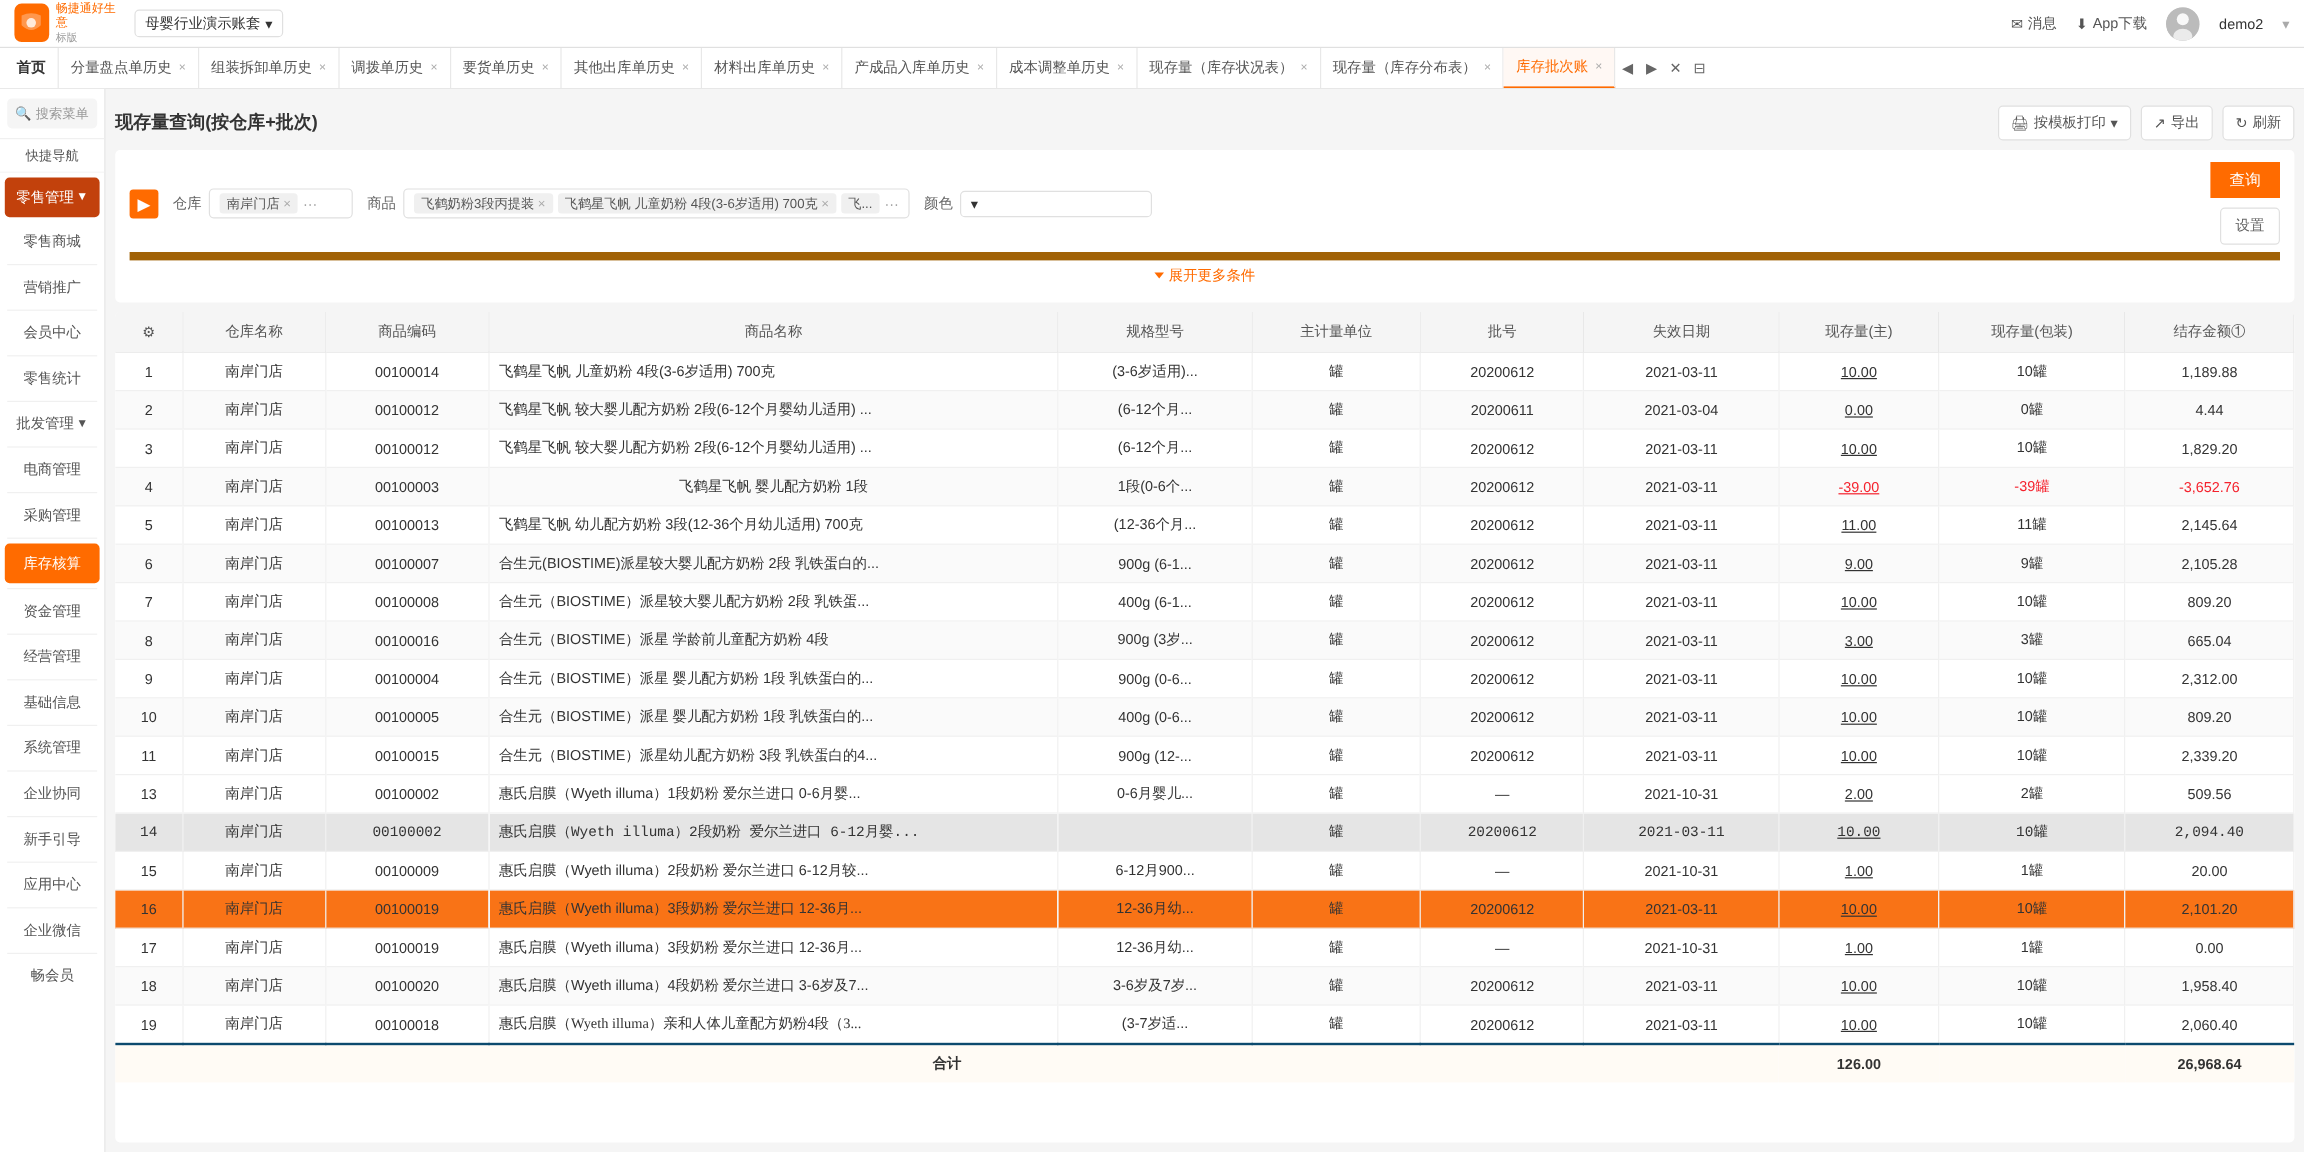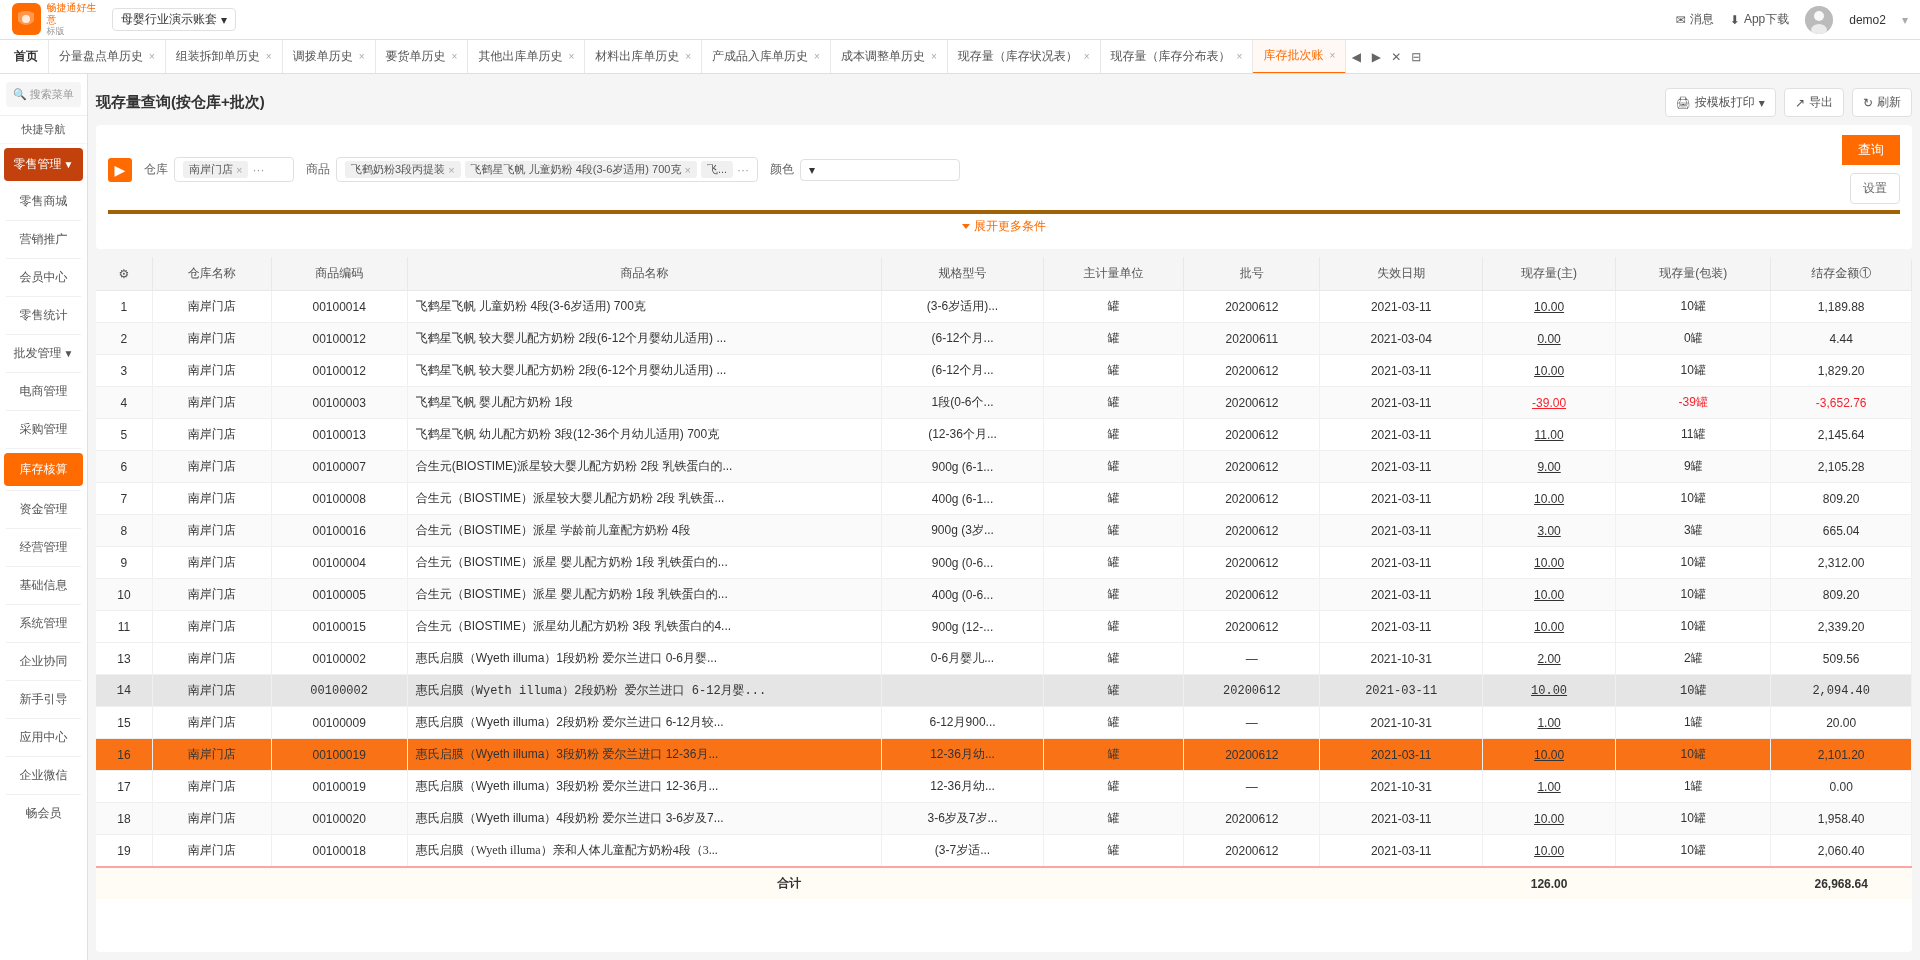--- a/index.html
+++ b/index.html
@@ -69,38 +69,38 @@
     
     .filter-area { background: #fff; border-radius: 4px; padding: 10px 12px; margin-bottom: 8px; }
     .filter-row { display: flex; align-items: center; gap: 12px; flex-wrap: wrap; }
     .filter-item { display: flex; align-items: center; gap: 6px; }
     .filter-label { font-size: 12px; color: #666; white-space: nowrap; }
     .filter-input { display: flex; align-items: center; gap: 4px; border: 1px solid #e0e0e0; border-radius: 4px; padding: 3px 8px; min-width: 120px; background: #fff; }
     .filter-tag { display: inline-flex; align-items: center; gap: 3px; background: #f0f0f0; border-radius: 3px; padding: 1px 6px; font-size: 11px; color: #555; }
     .filter-tag-close { cursor: pointer; color: #aaa; }
     .filter-dots { color: #999; cursor: pointer; }
     .filter-arrow-icon { display: inline-block; width: 0; height: 0; border-left: 4px solid transparent; border-right: 4px solid transparent; border-top: 5px solid #ff6b00; }
-    .expand-btn { display: flex; align-items: center; justify-content: center; gap: 4px; width: 100%; padding: 4px; font-size: 12px; color: #ff6b00; cursor: pointer; border-top: 4px solid #a16207; margin-top: 6px; }
+    .expand-btn { display: flex; align-items: center; justify-content: center; gap: 4px; width: 100%; padding: 4px; font-size: 12px; color: #ff6b00; cursor: pointer; border-top: 7px solid #a16207; margin-top: 6px; }
     .btn-query { background: #ff6b00; color: #fff; border: none; border-radius: 0; padding: 6px 16px; font-size: 13px; cursor: pointer; }
     .btn-setting { background: #fff; color: #666; border: 1px solid #e0e0e0; border-radius: 4px; padding: 6px 12px; font-size: 12px; cursor: pointer; margin-top: 4px; }
     .orange-expand { width: 24px; height: 24px; background: #ff6b00; color: #fff; border-radius: 3px; display: flex; align-items: center; justify-content: center; cursor: pointer; flex-shrink: 0; font-size: 14px; }
 
     
     .table-container { flex: 1; background: #fff; border-radius: 4px; overflow: auto; }
     table { width: 100%; border-collapse: collapse; font-size: 12px; }
     thead tr { background: #f5f5f5; }
     thead th { padding: 8px 8px; text-align: center; font-weight: normal; color: #555; border-bottom: 1px solid #e8e8e8; border-right: 1px solid #e8e8e8; white-space: nowrap; position: sticky; top: 0; background: #f5f5f5; z-index: 1; }
     tbody tr { border-bottom: 1px solid #f0f0f0; }
     tbody td { padding: 7px 8px; text-align: center; color: #333; border-right: 1px solid #f0f0f0; white-space: nowrap; }
     tbody td.left { text-align: left; }
     .td-link { color: #1890ff; text-decoration: underline; cursor: pointer; }
     .td-negative { color: #f5222d; }
     .td-positive { color: #333; }
     tfoot tr { background: #fffbf5; }
-    tfoot td { padding: 7px 8px; text-align: center; font-weight: bold; color: #333; border-top: 2px solid #fca5a5; }
+    tfoot td { padding: 7px 8px; text-align: center; font-weight: bold; color: #333; border-top: 2px solid #0c4a6e; }
 
     
     .table-container::-webkit-scrollbar { width: 6px; height: 6px; }
     .table-container::-webkit-scrollbar-thumb { background: #ccc; border-radius: 3px; }
   </style>
 </head>
 <body>
 
 <div class="top-bar">
   <div class="logo-area">
@@ -408,21 +408,21 @@
     <td>20200612</td>
     <td>2021-03-11</td>
     <td class="td-link td-positive">10.00</td>
     <td class="td-positive">10罐</td>
     <td class="td-positive">1,829.20</td>
   </tr>
             <tr style="background: rgb(250, 250, 250);">
     <td>4</td>
     <td>南岸门店</td>
     <td>00100003</td>
-    <td class="left" style="max-width:260px;overflow:hidden;text-overflow:ellipsis;">飞鹤星飞帆 婴儿配方奶粉 1段</td>
+    <td class="left" style="max-width:260px;overflow:hidden;text-overflow:ellipsis;text-align:center;">飞鹤星飞帆 婴儿配方奶粉 1段</td>
     <td>1段(0-6个...</td>
     <td>罐</td>
     <td>20200612</td>
     <td>2021-03-11</td>
     <td class="td-link td-negative">-39.00</td>
     <td class="td-negative">-39罐</td>
     <td class="td-negative">-3,652.76</td>
   </tr>
             <tr style="background: rgb(255, 255, 255);">
     <td>5</td>

